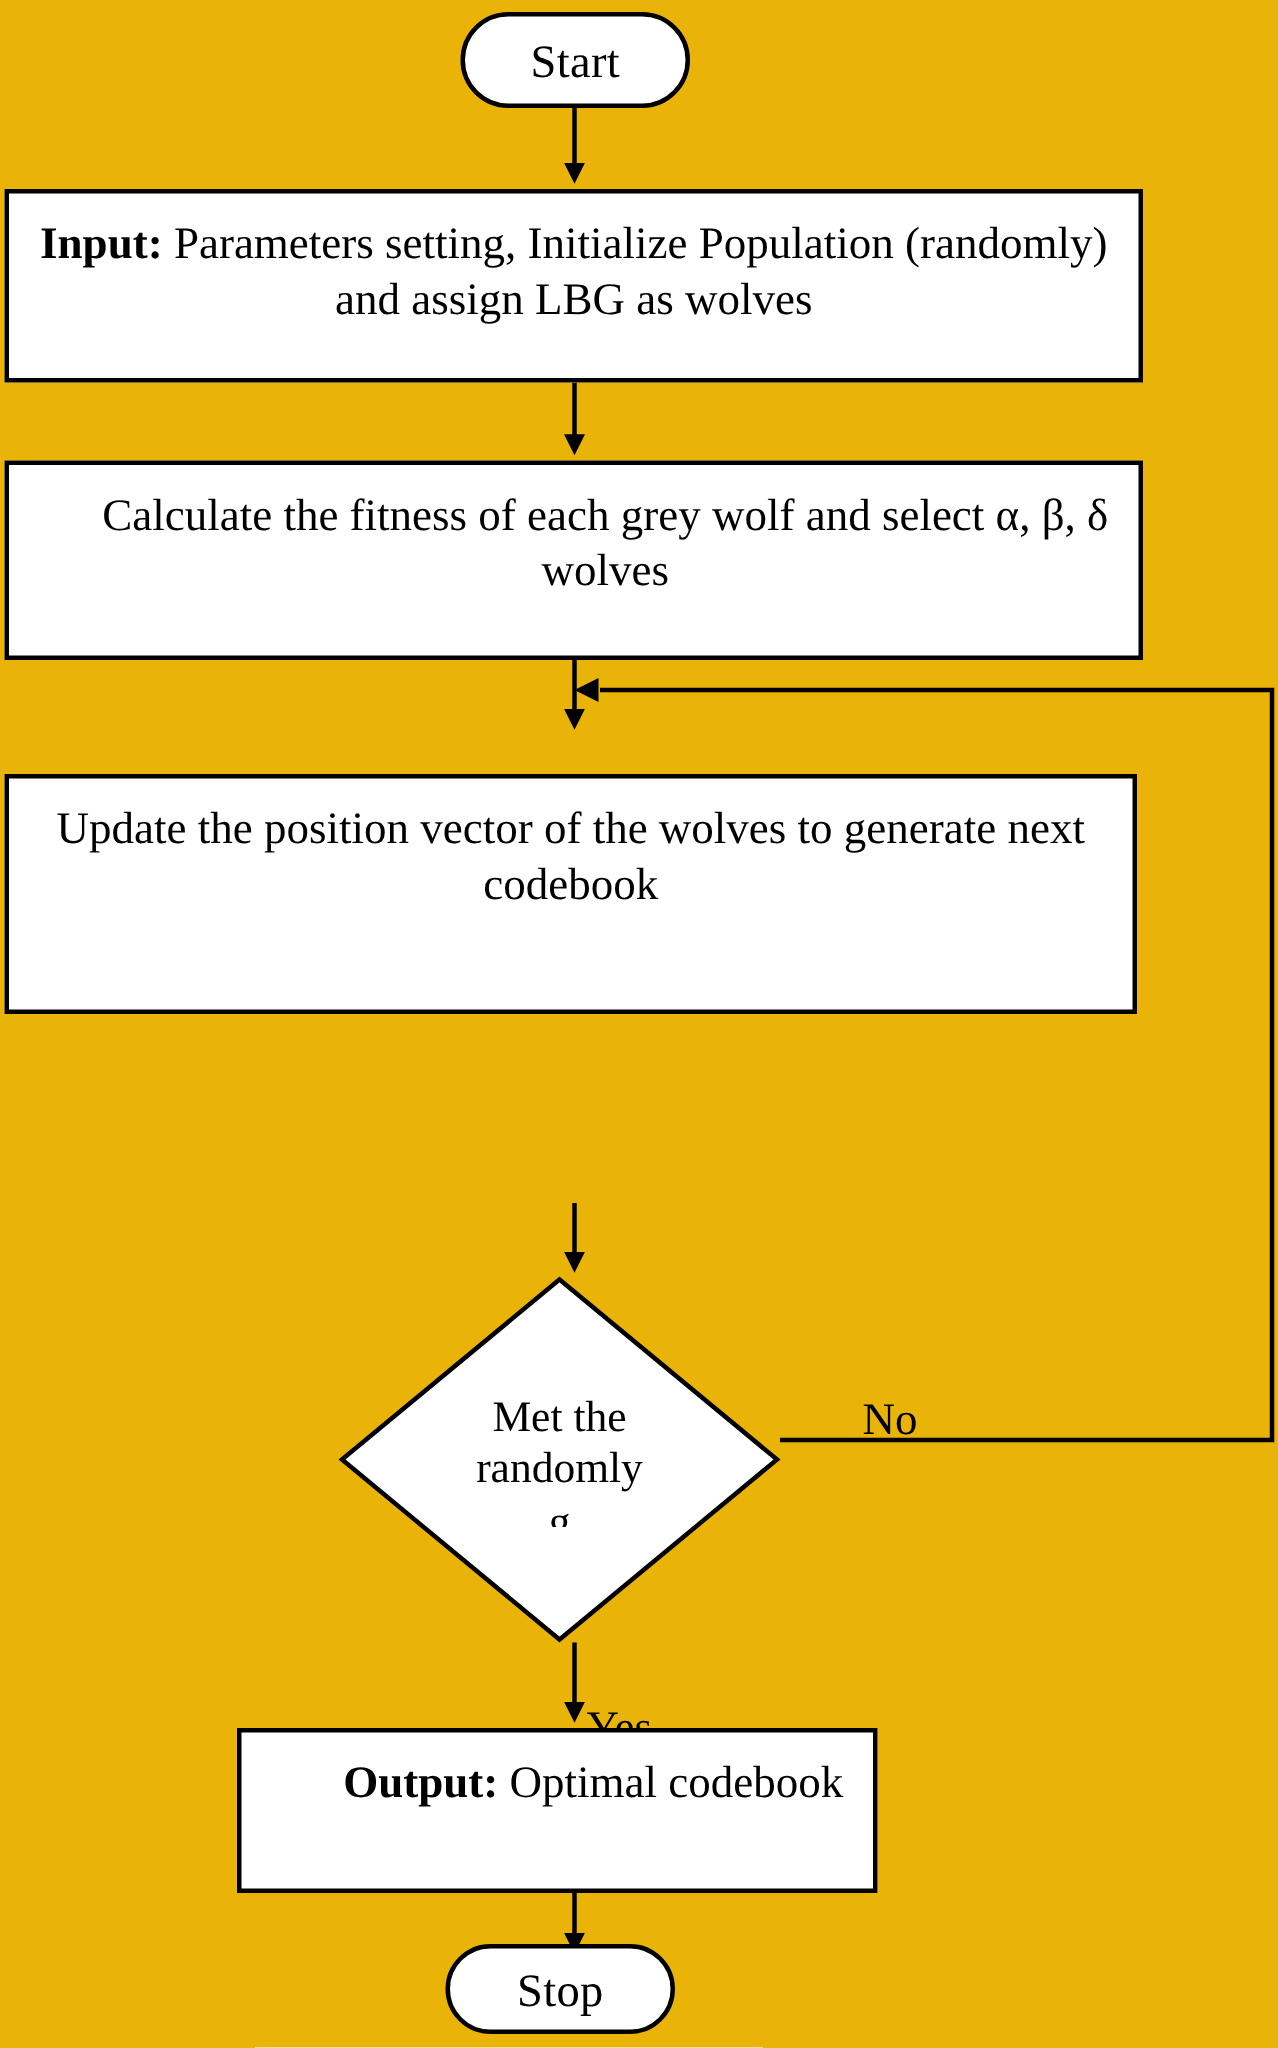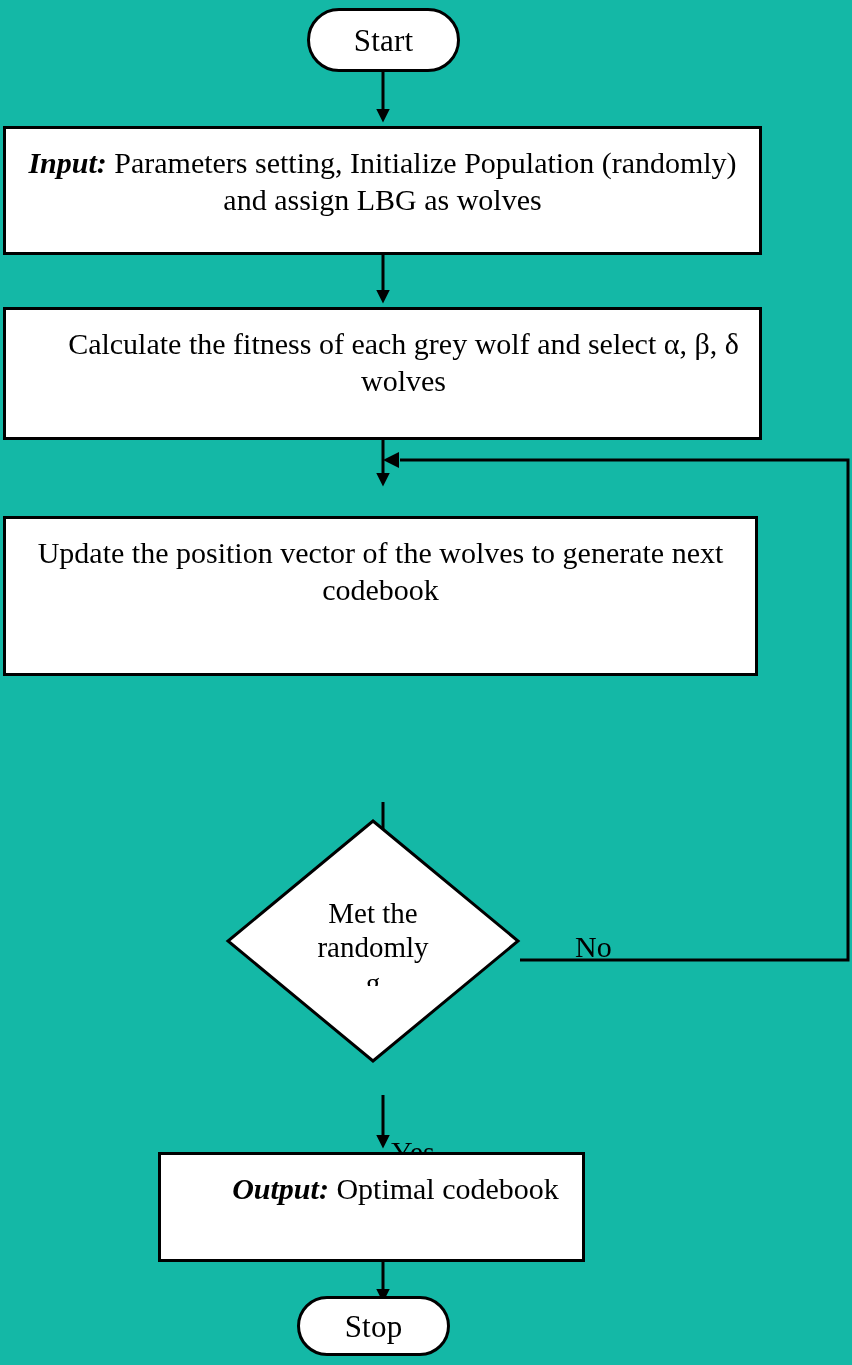--- a/index.html
+++ b/index.html
@@ -4,21 +4,21 @@
 <style>
   html, body {
     margin: 0;
     padding: 0;
     background: #ffffff;
   }
   #canvas {
     position: relative;
     width: 852px;
     height: 1365px;
-    background: #14b8a6;
+    background: #eab308;
     font-family: "Liberation Serif", "DejaVu Serif", serif;
     color: #000000;
     overflow: hidden;
   }
   #edges {
     position: absolute;
     left: 0;
     top: 0;
     width: 852px;
     height: 1365px;
@@ -46,21 +46,20 @@
     padding-top: 16px;
   }
   .process .lbl {
     display: block;
     font-size: 30px;
     line-height: 1.22;
     padding: 0 14px;
   }
   .process .lbl b {
     font-weight: bold;
-    font-style: italic;
   }
   .diamond-wrap {
     position: absolute;
   }
   .diamond-wrap svg {
     position: absolute;
     left: 0;
     top: 0;
   }
   .diamond-text {
@@ -149,21 +148,21 @@
 
   <div class="node process" style="left:3px; top:307px; width:759px; height:133px;padding-left:42px;">
     <span class="lbl">Calculate the fitness of each grey wolf and select α, β, δ wolves</span>
   </div>
 
   <div class="node process" style="left:3px; top:516px; width:755px; height:160px;font-family:Liberation Serif, serif;">
     <span class="lbl">Update the position vector of the wolves to generate next codebook</span>
   </div>
 
 
-  <div class="diamond-wrap" style="left:225px; top:818px; width:296px; height:246px;">
+  <div class="diamond-wrap" style="left:225px; top:850px; width:296px; height:246px;">
     <svg width="296" height="246" viewBox="0 0 296 246">
       <polygon points="148,3 293,123 148,243 3,123" fill="#ffffff" stroke="#000000" stroke-width="3"></polygon>
     </svg>
     <div class="diamond-text">
       <span>Met the</span>
       <span>randomly</span>
       <span class="clip-line">g</span>
     </div>
   </div>
 

